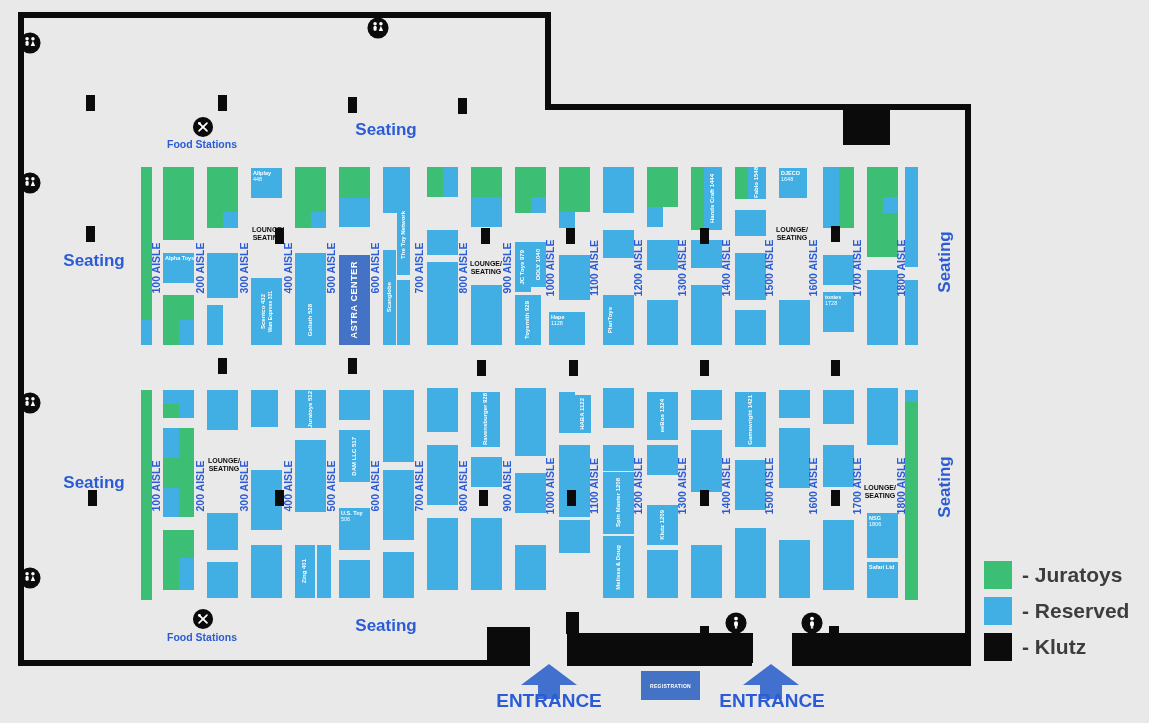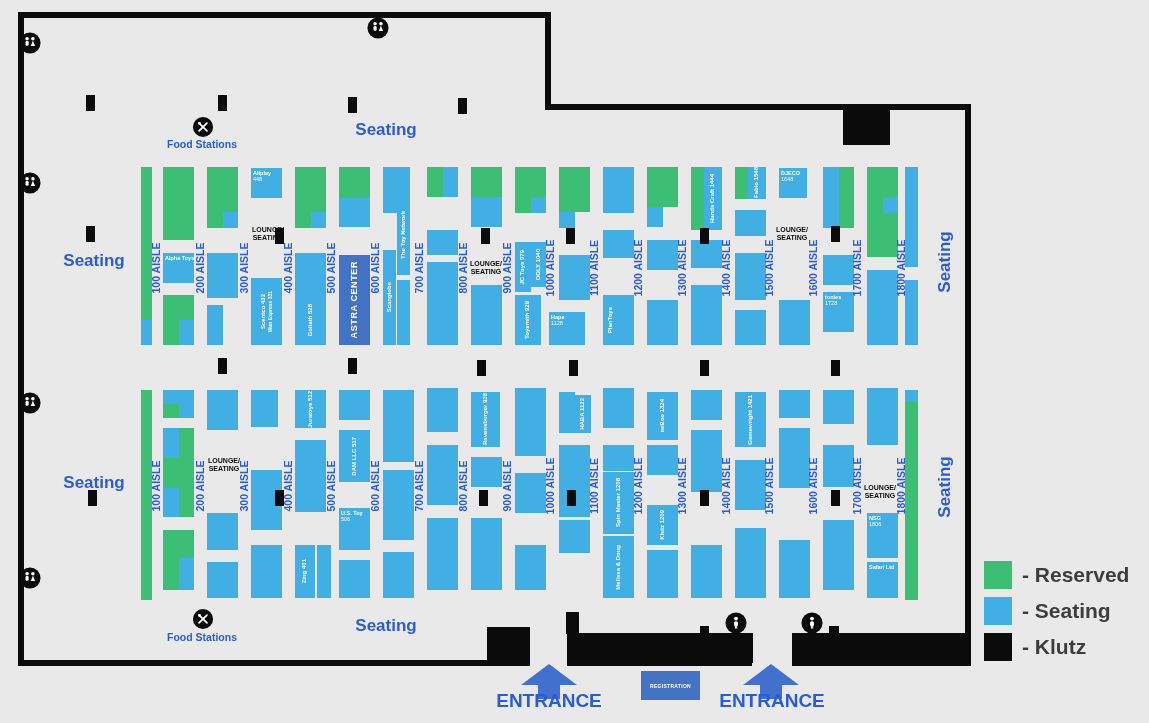--- a/index.html
+++ b/index.html
@@ -474,24 +474,24 @@
         <div class="stem"></div>
       </div>
       <div class="entrance-label" style="left: 772px; top: 701px;">ENTRANCE</div>
     </div>
 
   <div id="registration" style="left: 641px; top: 671px; width: 59px; height: 29px;">REGISTRATION</div>
 
   <div id="legend">
     <div class="legend-row">
       <span class="swatch" id="sw-available" style="background: rgb(60, 190, 116);"></span>
-      <span class="legend-label">- Reserved</span>
+      <span class="legend-label">- Juratoys</span>
     </div>
     <div class="legend-row">
       <span class="swatch" id="sw-reserved" style="background: rgb(65, 175, 228);"></span>
-      <span class="legend-label">- Seating</span>
+      <span class="legend-label">- Reserved</span>
     </div>
     <div class="legend-row">
       <span class="swatch" id="sw-column" style="background: rgb(11, 11, 11);"></span>
       <span class="legend-label">- Klutz</span>
     </div>
   </div>
 </div>
 
 </body></html>

